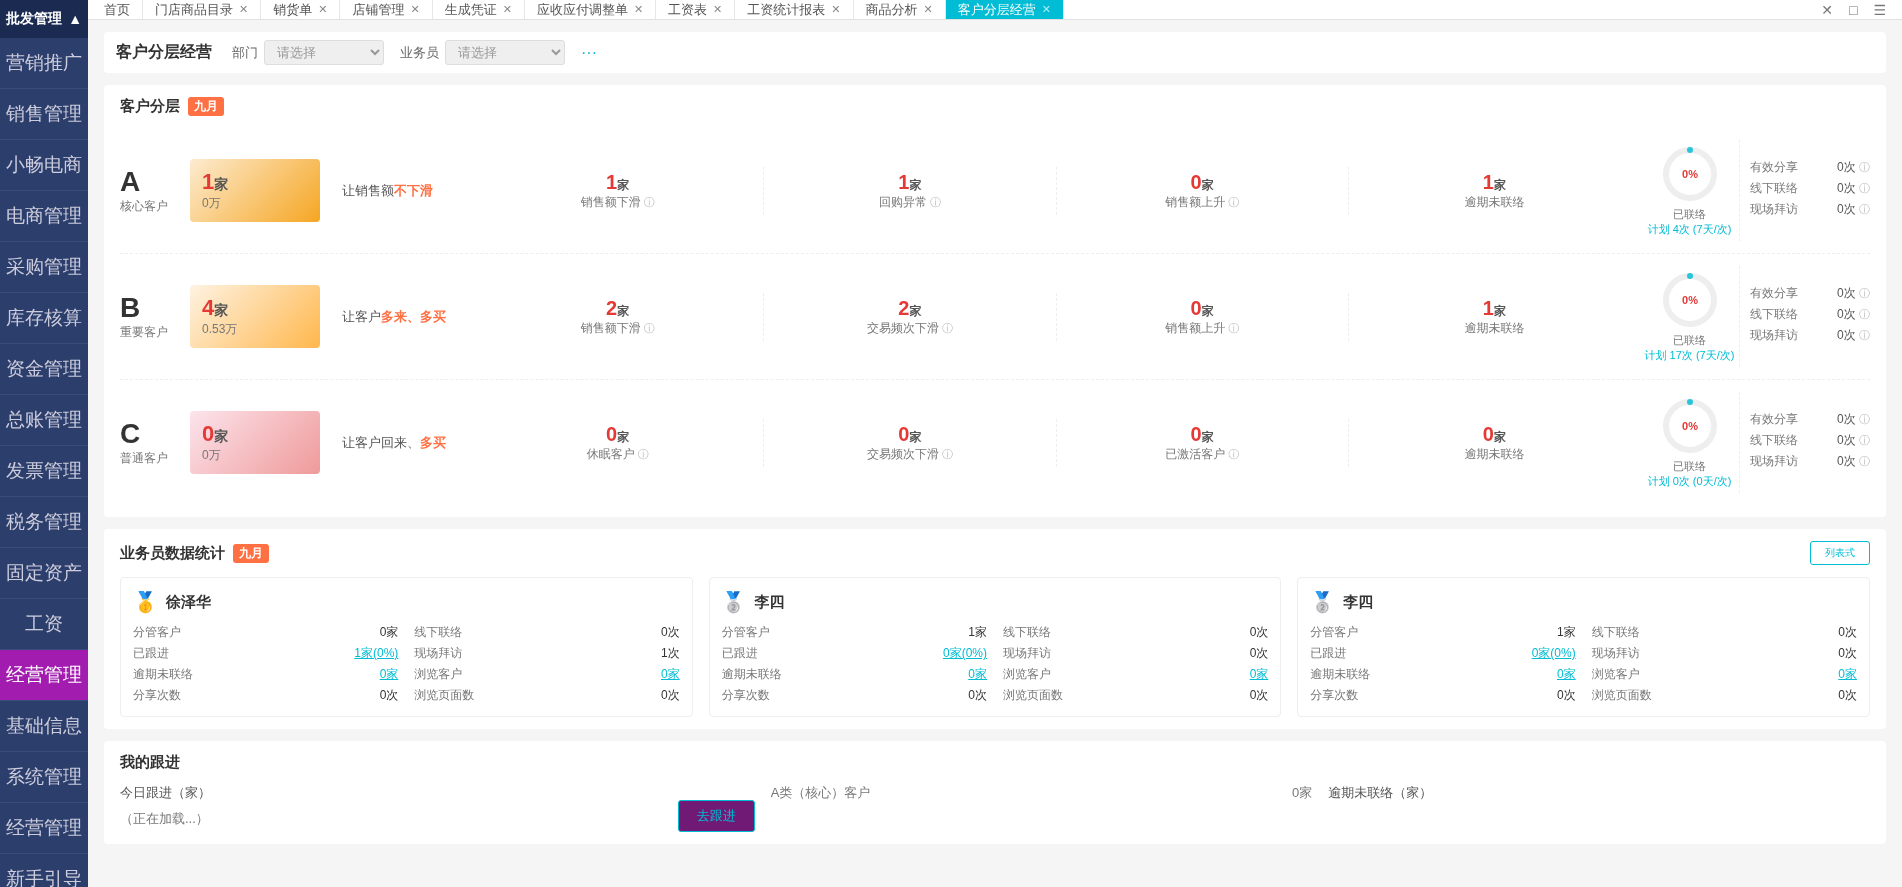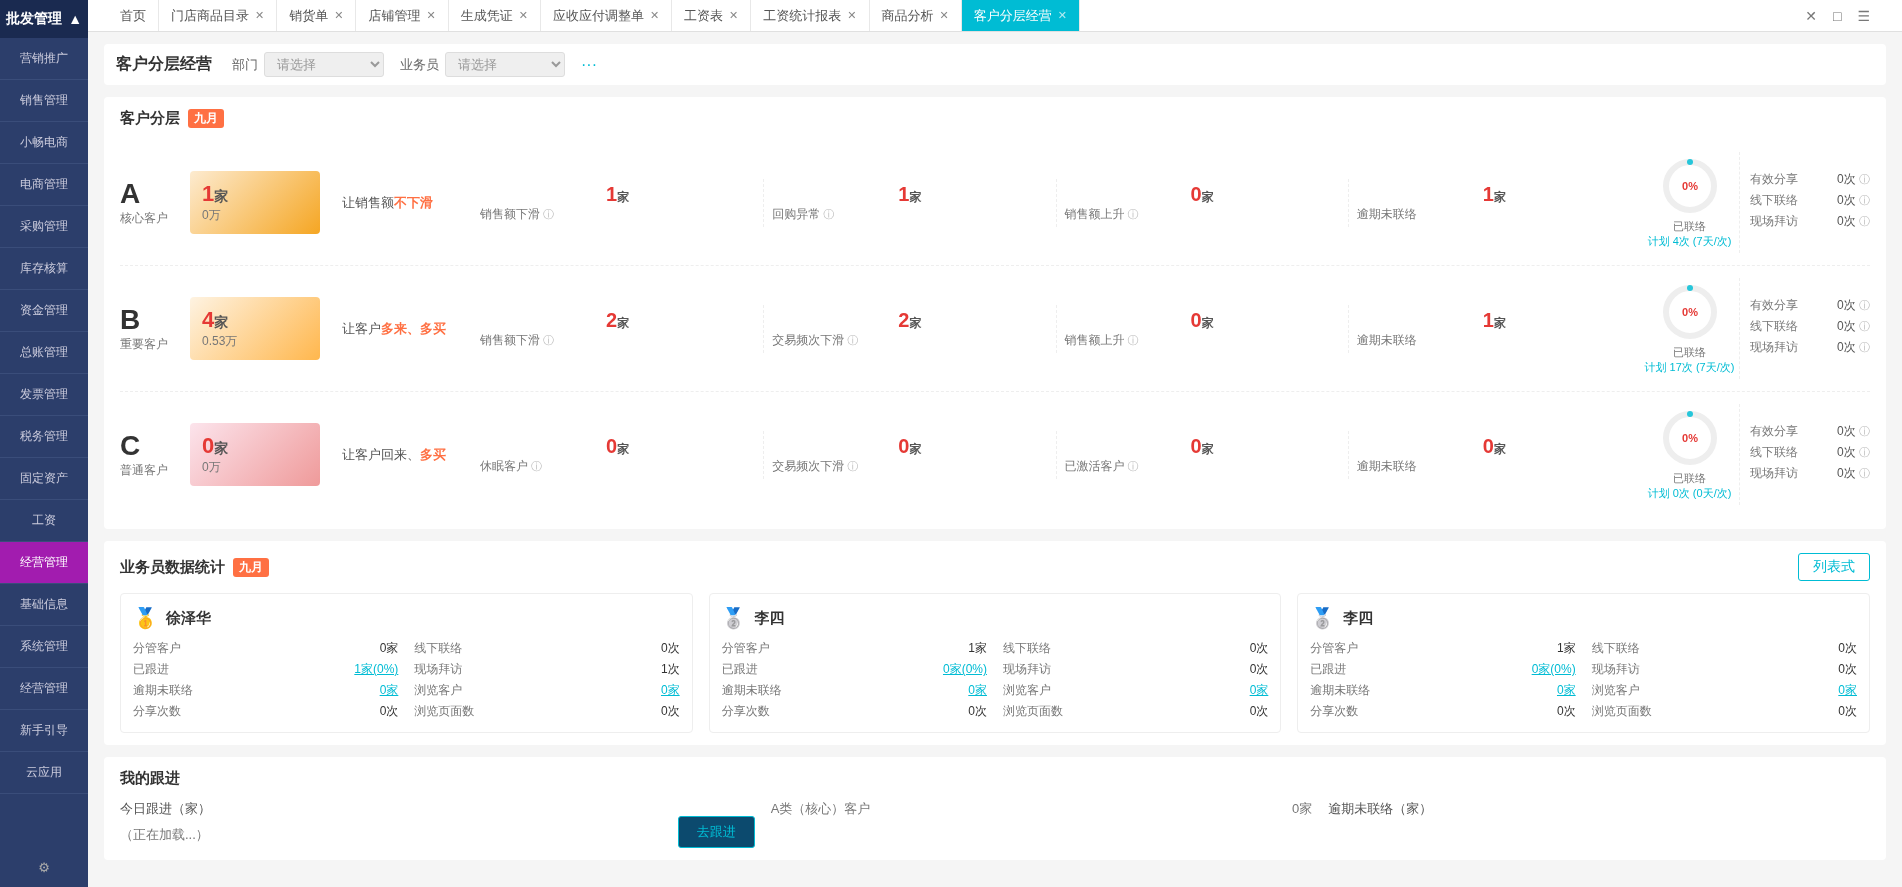--- a/index.html
+++ b/index.html
@@ -24,21 +24,21 @@
       font-weight: bold;
       color: #fff;
       display: flex;
       align-items: center;
       justify-content: space-between;
       cursor: pointer;
     }
     .sidebar-item {
       padding: 12px 6px;
       text-align: center;
-      font-size: 12px;
+      font-size: 19px;
       color: #ccd;
       cursor: pointer;
       border-bottom: 1px solid #3a4d7a;
     }
     .sidebar-item.active { background: #a21caf; color: #fff; }
     .sidebar-bottom {
       margin-top: auto;
       padding: 12px;
       text-align: center;
       color: #aaa;
@@ -52,22 +52,22 @@
       flex-direction: column;
       overflow: hidden;
     }
 
     
     .tab-bar {
       background: #fff;
       display: flex;
       align-items: center;
       border-bottom: 1px solid #e0e0e0;
-      height: 32px;
-      padding: 0 20px;
+      height: 20px;
+      padding: 0 4px;
       flex-shrink: 0;
       overflow-x: auto;
     }
     .tab {
       display: flex;
       align-items: center;
       padding: 0 12px;
       height: 36px;
       font-size: 13px;
       color: #555;
@@ -234,20 +234,21 @@
     .tier-stat-num {
       font-size: 20px;
       font-weight: bold;
       color: #e53935;
     }
     .tier-stat-label {
       font-size: 12px;
       color: #777;
       display: flex;
       align-items: center;
+      justify-content: center;
       gap: 3px;
     }
     .tier-stat-unit { font-size: 12px; color: #555; }
 
     
     .circle-block {
       width: 100px;
       flex-shrink: 0;
       display: flex;
       flex-direction: column;
@@ -291,21 +292,21 @@
       justify-content: space-between;
       margin-bottom: 12px;
     }
     .list-view-btn {
       border: 1px solid #00bcd4;
       color: #00bcd4;
       background: #fff;
       padding: 4px 14px;
       border-radius: 3px;
       cursor: pointer;
-      font-size: 14px;
+      font-size: 10px;
     }
 
     .staff-grid {
       display: grid;
       grid-template-columns: repeat(3, 1fr);
       gap: 16px;
     }
     .staff-card {
       border: 1px solid #eee;
       border-radius: 4px;
@@ -345,21 +346,21 @@
       margin-bottom: 12px;
     }
     .follow-col-title {
       font-size: 13px;
       color: #555;
       margin-bottom: 8px;
     }
     .go-follow-btn {
       border: 1px solid #00bcd4;
       color: #00bcd4;
-      background: #0c4a6e;
+      background: #701a75;
       padding: 6px 18px;
       border-radius: 3px;
       cursor: pointer;
       font-size: 13px;
       align-self: flex-start;
       margin-top: 16px;
     }
 
     .info-icon {
       font-size: 11px;

